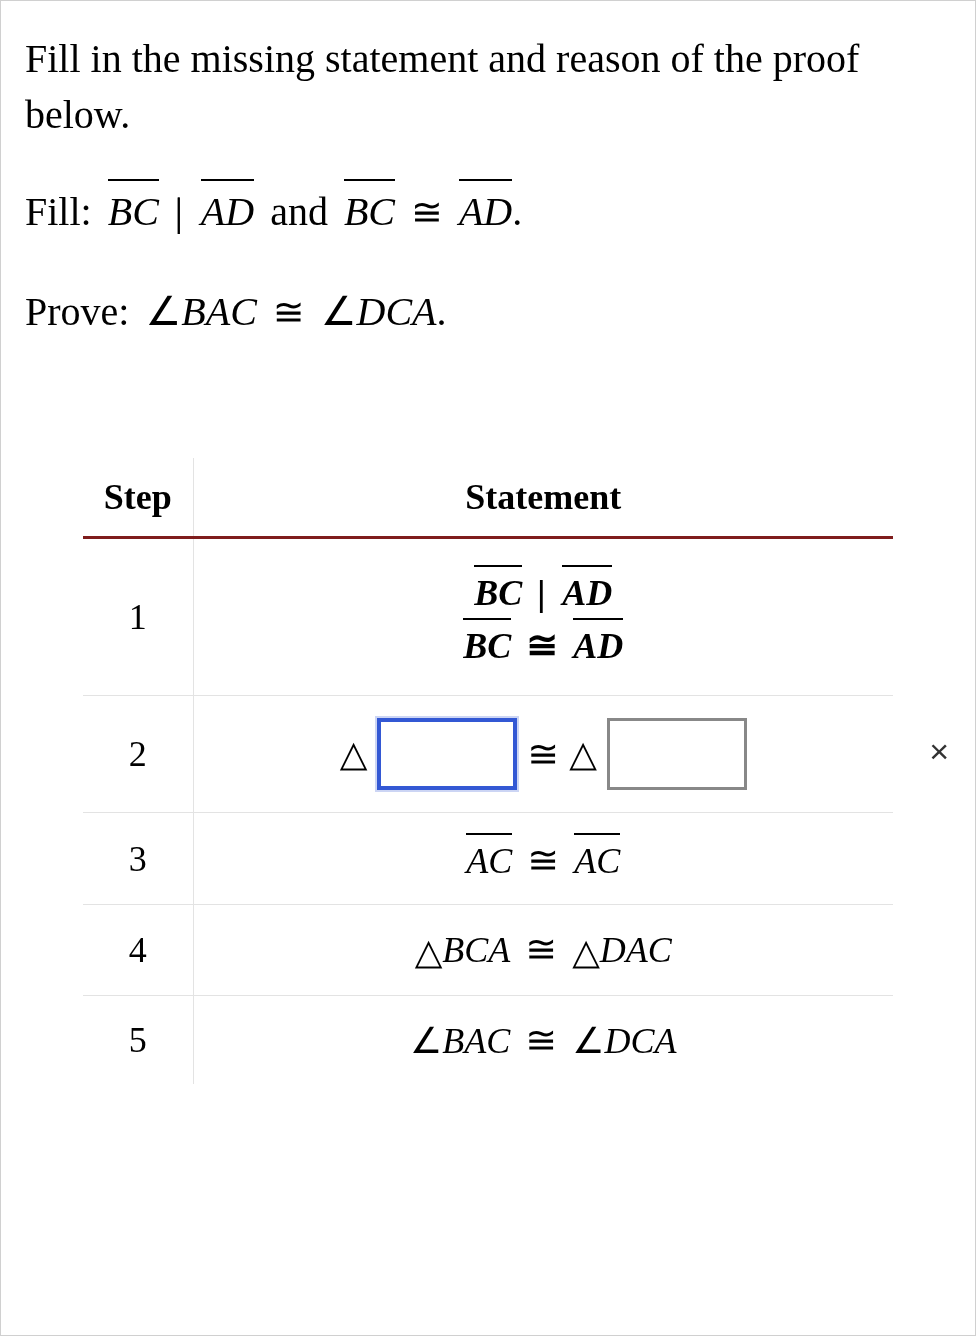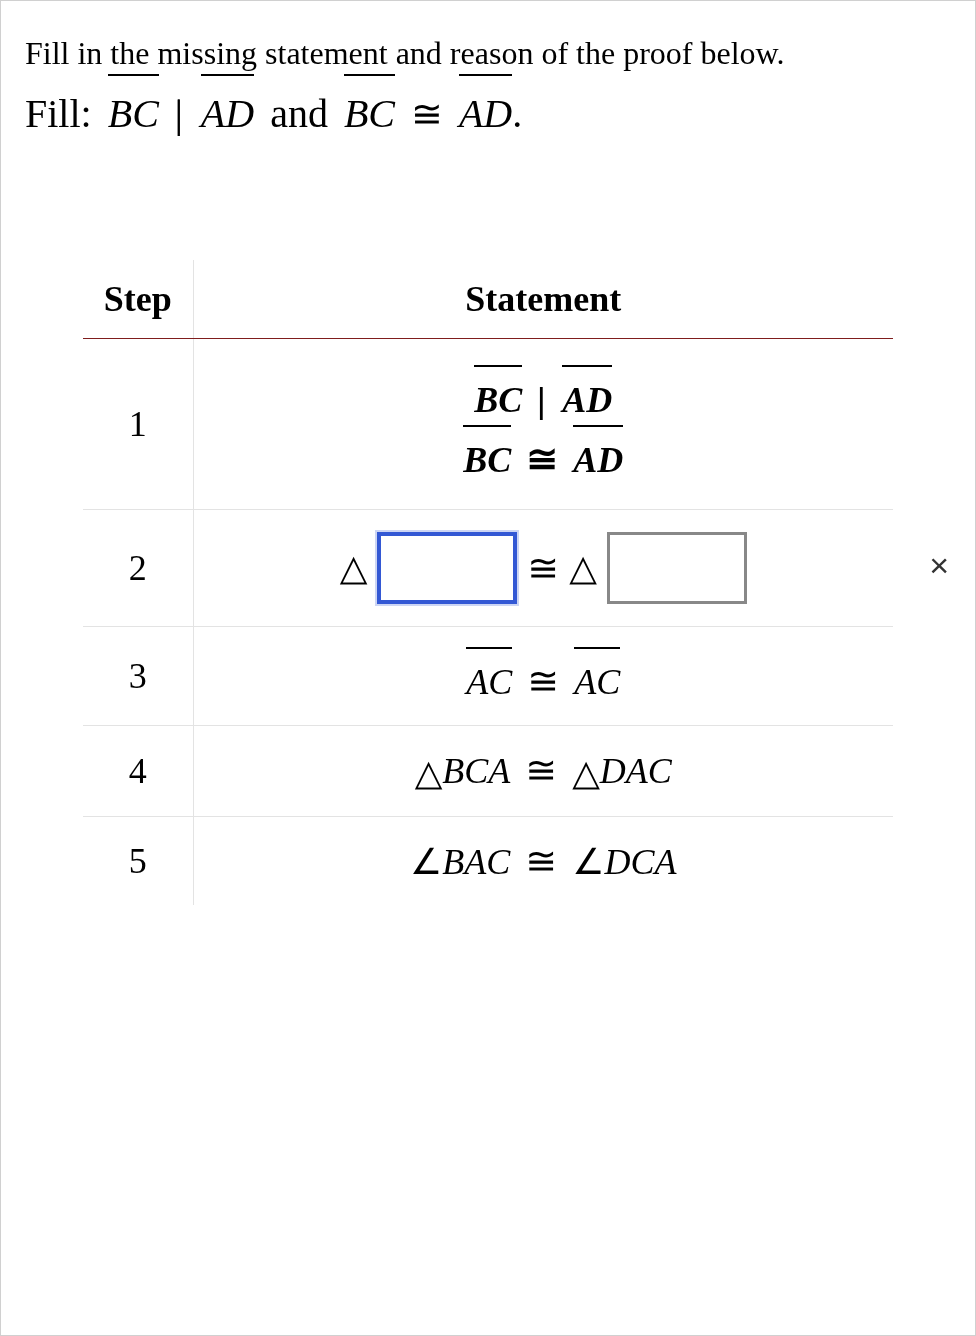--- a/index.html
+++ b/index.html
@@ -10,36 +10,37 @@
     background: #fff;
     color: #000;
   }
   .container {
     width: 976px; height: 1336px;
     border: 1px solid #d0d0d0;
     padding: 30px 24px 0 24px;
     position: relative;
   }
   .prompt-line {
-    font-size: 32px;
+    font-size: 40px;
     line-height: 1.4;
+    margin-bottom: 38px;
   }
   .given-line, .prove-line {
     font-size: 40px;
     line-height: 1.3;
     margin-bottom: 48px;
   }
   .mathit {
     font-style: italic;
     font-family: 'Times New Roman', Georgia, serif;
   }
   .ovl {
     position: relative;
     display: inline-block;
-    padding-top: 12px;
+    padding-top: 5px;
   }
   .ovl::before {
     content: "";
     position: absolute;
     top: -2px; left: 0; right: 0;
     height: 2px;
     background: currentColor;
   }
   .par-sym {
     display: inline-block;
@@ -50,21 +51,21 @@
   
   .proof-table {
     margin: 120px auto 0 auto;
     width: 810px;
     border-collapse: collapse;
     font-size: 36px;
   }
   .proof-table th {
     font-weight: bold;
     padding: 18px 10px;
-    border-bottom: 1px solid #7f1d1d;
+    border-bottom: 3px solid #7f1d1d;
   }
   .proof-table th.step-h {
     width: 110px;
     border-right: 1px solid #e3e3e3;
   }
   .proof-table td {
     padding: 22px 10px;
     text-align: center;
     border-bottom: 1px solid #e3e3e3;
   }
@@ -126,20 +127,26 @@
     <span class="space-l"></span>
     <span class="ovl mathit">AD</span>
     <span class="space-l">and</span>
     <span class="space-l"></span>
     <span class="ovl mathit">BC</span>
     <span class="space-l cong">≅</span>
     <span class="space-l"></span>
     <span class="ovl mathit">AD</span><span>.</span>
   </div>
 
+  <div class="prove-line">
+    <span>Prove:</span>
+    <span class="space-l ang">∠</span><span class="mathit">BAC</span>
+    <span class="space-l cong">≅</span>
+    <span class="space-l ang">∠</span><span class="mathit">DCA</span><span>.</span>
+  </div>
 
   <table class="proof-table">
     <thead>
       <tr>
         <th class="step-h">Step</th>
         <th>Statement</th>
       </tr>
     </thead>
     <tbody>
       <tr>

